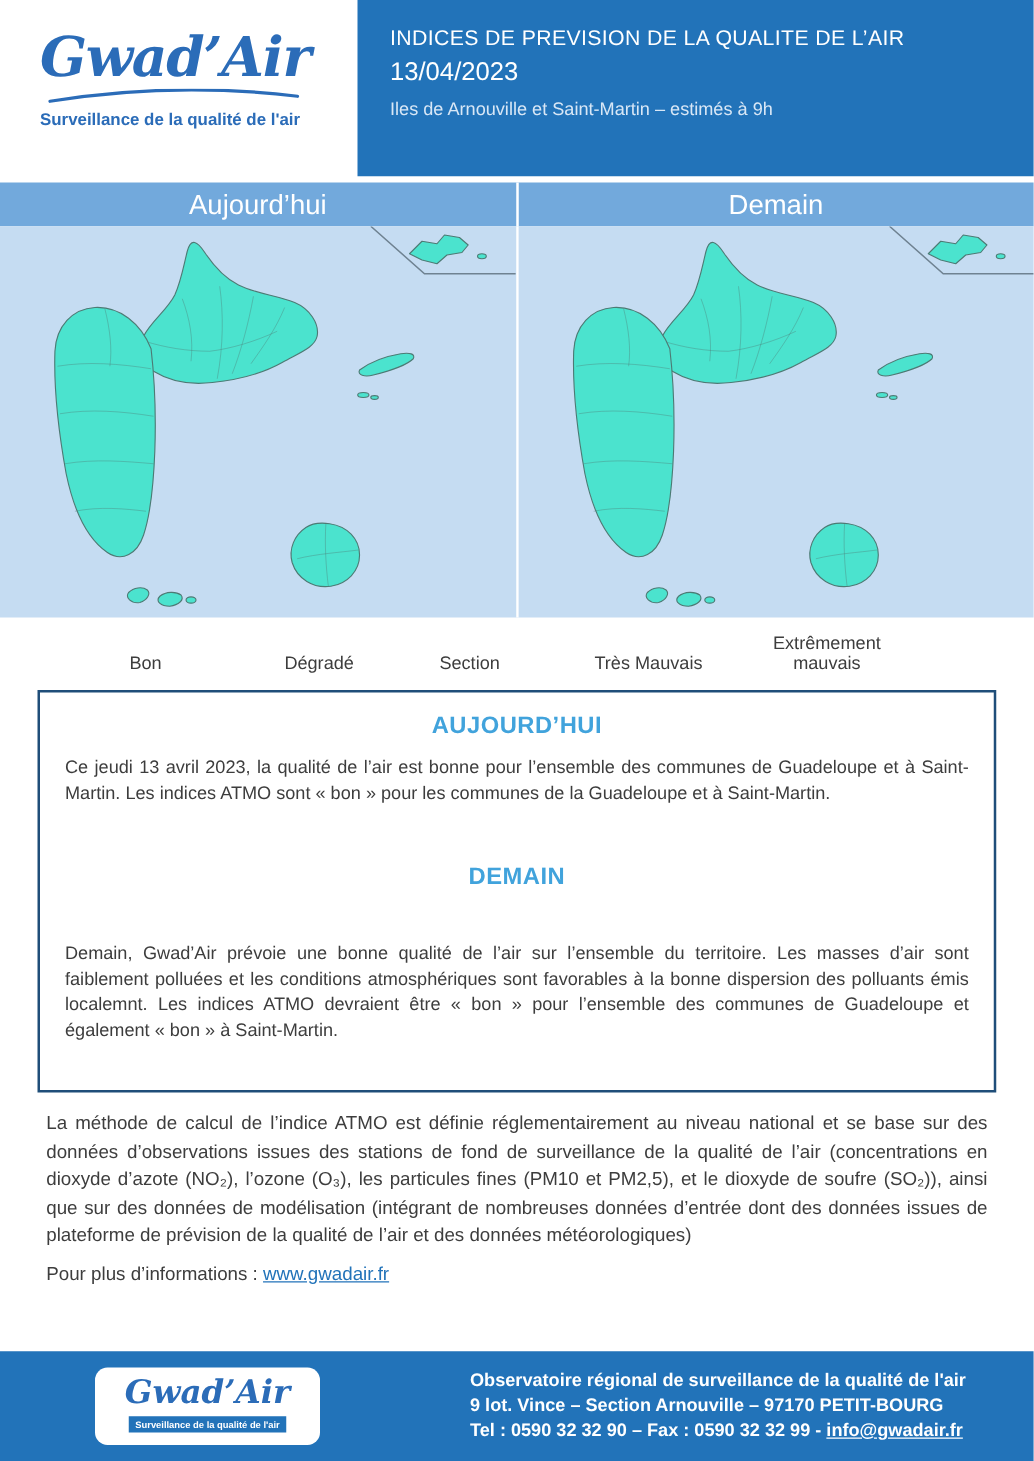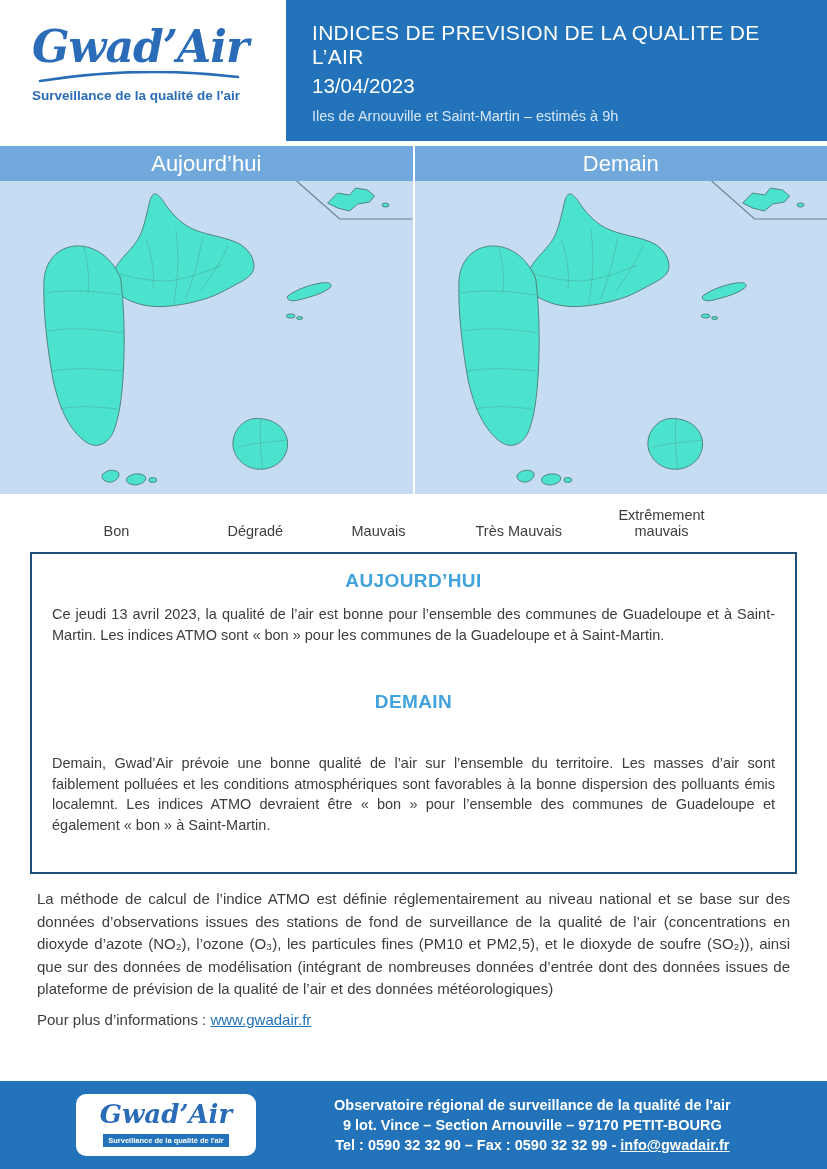--- a/index.html
+++ b/index.html
@@ -8,21 +8,21 @@
     font-family:"Liberation Sans",sans-serif;overflow:hidden;
   }
   
   .header{display:flex;height:141px;}
   .logo-area{width:286px;box-sizing:border-box;padding:25px 0 0 32px;background:#fff;}
   .logo-name{font-family:"DejaVu Serif",serif;font-style:italic;font-weight:bold;
     font-size:44px;color:var(--logo-blue);letter-spacing:-1px;line-height:1;}
   .logo-swoosh{display:block;margin:2px 0 5px 4px;}
   .logo-tagline{font-size:13.5px;font-weight:bold;color:var(--logo-blue);}
   .banner{flex:1;background:var(--header-blue);color:#fff;box-sizing:border-box;padding:21px 26px 0;}
-  .banner-title{font-size:21px;letter-spacing:.3px;}
+  .banner-title{font-size:17px;letter-spacing:.3px;}
   .banner-date{font-size:20.5px;margin-top:5px;}
   .banner-subtitle{font-size:14.5px;color:#d8e7f6;margin-top:10px;}
   
   .map-band{display:flex;height:35px;margin-top:5px;background:var(--band-blue);}
   .band-half{flex:1;display:flex;align-items:center;justify-content:center;color:#fff;font-size:22px;}
   .band-half:first-child{border-right:2px solid #fff;}
   .maps{display:flex;height:313px;}
   .map-panel{flex:1;background:var(--map-bg);position:relative;overflow:hidden;}
   .map-panel:first-child{border-right:2px solid #fff;}
   .map-svg{width:100%;height:100%;display:block;}
@@ -49,21 +49,21 @@
   .info-link{color:var(--header-blue);text-decoration:underline;cursor:pointer;}
   
   .footer{position:absolute;left:0;bottom:0;width:827px;height:88px;background:var(--header-blue);
     display:flex;align-items:center;box-sizing:border-box;}
   .footer-logo-box{width:180px;margin-left:76px;background:#fff;border-radius:10px;text-align:center;
     padding:7px 10px 9px;box-sizing:border-box;}
   .footer-logo-name{font-family:"DejaVu Serif",serif;font-style:italic;font-weight:bold;
     font-size:26px;color:var(--logo-blue);line-height:1.05;}
   .footer-logo-tagline{display:inline-block;background:var(--header-blue);color:#fff;
     font-size:7.5px;font-weight:bold;padding:2px 5px;margin-top:3px;}
-  .footer-text{margin-left:78px;color:#fff;font-size:14.5px;font-weight:bold;line-height:1.4;text-align:center;}
+  .footer-text{margin-left:120px;color:#fff;font-size:14.5px;font-weight:bold;line-height:1.4;}
   .footer-email{color:#fff;text-decoration:underline;cursor:pointer;}
 </style>
 </head>
 <body>
 
 <header class="header">
   <div class="logo-area">
     <div class="logo-name">Gwad’Air</div>
     <svg class="logo-swoosh" width="206" height="12" viewBox="0 0 206 12">
       <path d="M4,10 Q103,-6 202,6" fill="none" style="stroke:var(--logo-blue)" stroke-width="2.6" stroke-linecap="round"></path>
@@ -159,21 +159,21 @@
 <div class="legend">
   <div class="legend-col">
     <div class="legend-label">Bon</div>
     <div class="legend-swatch" style="background-color: rgb(76, 227, 205);"></div>
   </div>
   <div class="legend-col">
     <div class="legend-label">Dégradé</div>
     <div class="legend-swatch" style="background-color: rgb(237, 228, 55);"></div>
   </div>
   <div class="legend-col">
-    <div class="legend-label">Mauvais</div>
+    <div class="legend-label">Section</div>
     <div class="legend-swatch" style="background-color: rgb(241, 82, 76);"></div>
   </div>
   <div class="legend-col">
     <div class="legend-label">Très Mauvais</div>
     <div class="legend-swatch" style="background-color: rgb(155, 27, 48);"></div>
   </div>
   <div class="legend-col">
     <div class="legend-label">Extrêmement mauvais</div>
     <div class="legend-swatch" style="background-color: rgb(112, 48, 143);"></div>
   </div>

